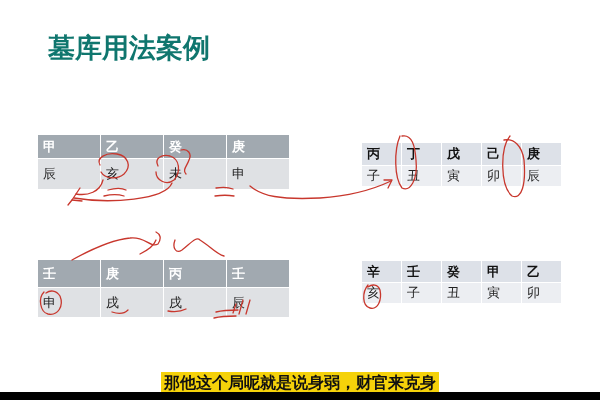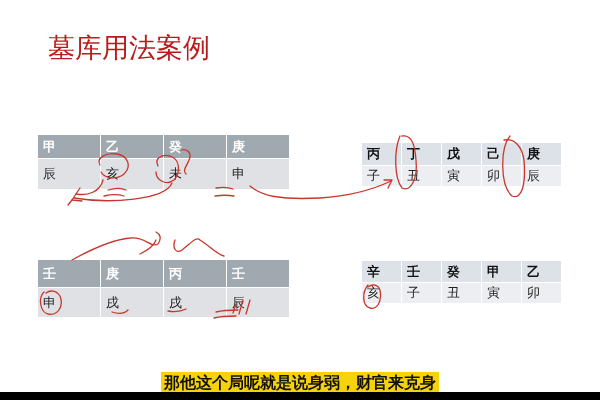--- a/index.html
+++ b/index.html
@@ -3,21 +3,21 @@
 <meta charset="utf-8">
 <style>
   html, body { margin: 0; padding: 0; }
   body {
     width: 600px; height: 400px; overflow: hidden; position: relative;
     background: #ffffff;
     font-family: "DejaVu Sans", "Liberation Sans", sans-serif;
   }
   .title {
     position: absolute; left: 48px; top: 30px;
-    font-size: 27px; font-weight: normal; color: #b91c1c; letter-spacing: 0px;
+    font-size: 27px; font-weight: bold; color: #0f766e; letter-spacing: 0px;
   }
   table.bz {
     position: absolute; border-collapse: collapse; table-layout: fixed;
   }
   table.bz td {
     padding: 0 0 0 5px; text-align: left; vertical-align: middle;
     border-right: 1px solid #ffffff; border-bottom: 1px solid #ffffff;
   }
   table.dark tr.h td { background: #a1a9b0; color: #ffffff; font-weight: bold; }
   table.dark tr.d td { background: #dfe1e4; color: #222222; }

